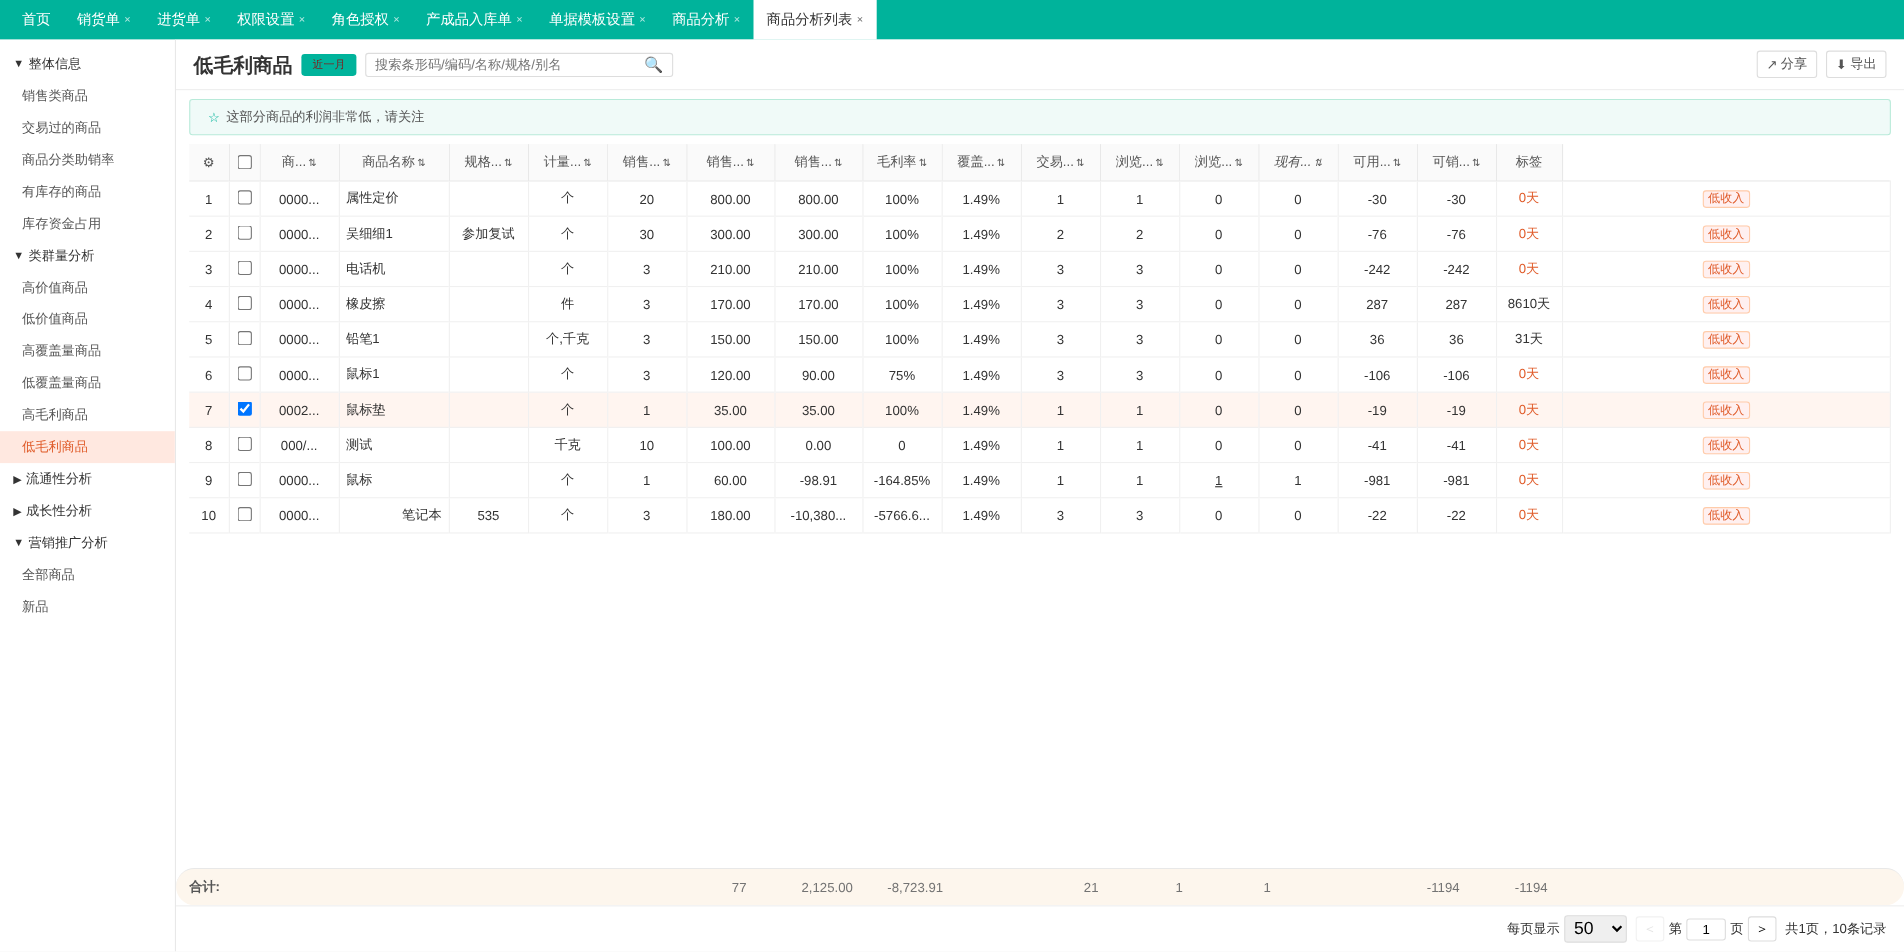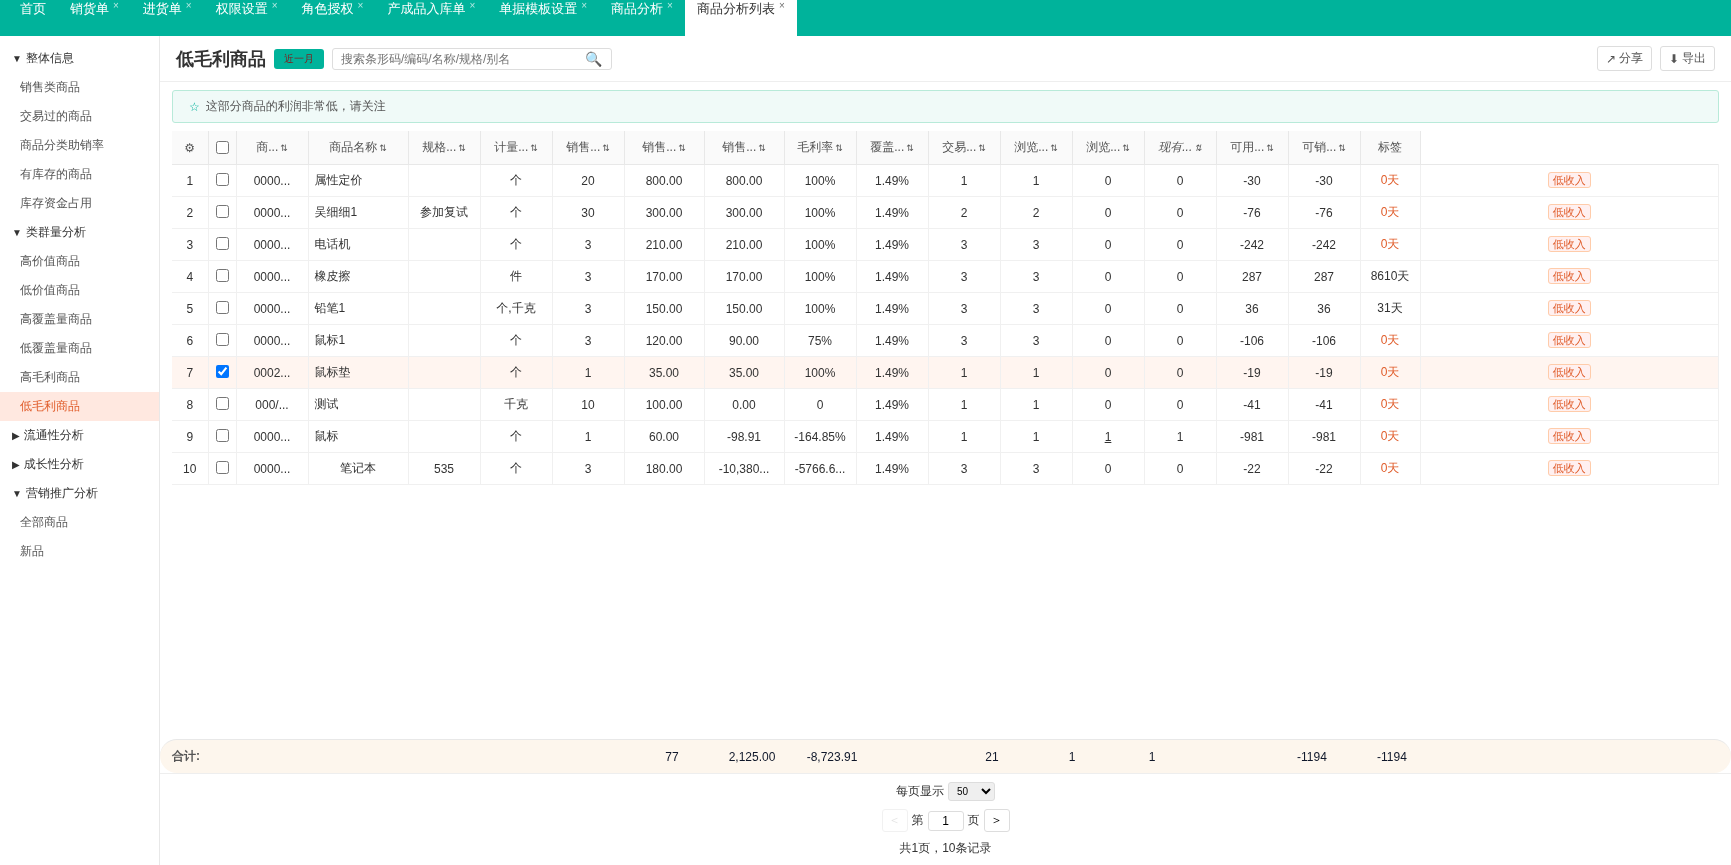--- a/index.html
+++ b/index.html
@@ -11,20 +11,21 @@
       display: flex;
       align-items: center;
       height: 36px;
       padding: 0 8px;
     }
     .top-nav .nav-item {
       color: #fff;
       padding: 0 12px;
       height: 36px;
       display: flex;
+      align-items: center;
       cursor: pointer;
       font-size: 13px;
       white-space: nowrap;
     }
     .top-nav .nav-item.active { background: #fff; color: #333; }
     .top-nav .nav-item .close-x { margin-left: 4px; font-size: 10px; opacity: 0.7; }
 
     
     .main-layout { display: flex; height: calc(100vh - 36px); }
 
@@ -195,45 +196,44 @@
       padding: 8px 12px;
       font-size: 12px;
       gap: 0;
       border-radius: 17px;
     }
     .footer-label { font-weight: bold; color: #555; min-width: 80px; }
     .footer-cell {
       text-align: center;
       padding: 0 6px;
       min-width: 80px;
-      color: #0f172a;
+      color: #737373;
     }
 
     
     .pagination-bar {
       display: flex;
       align-items: center;
       justify-content: flex-end;
       padding: 8px 16px;
       border-top: 1px solid #eee;
       background: #fff;
       gap: 8px;
       font-size: 12px;
-      flex-direction: column;
     }
     .pagination-bar .per-page {
       display: flex;
       align-items: center;
       gap: 4px;
     }
     .per-page select {
       border: 1px solid #ddd;
       border-radius: 3px;
       padding: 2px 4px;
-      font-size: 10px;
+      font-size: 16px;
     }
     .page-nav {
       display: flex;
       align-items: center;
       gap: 4px;
     }
     .page-nav button {
       border: 1px solid #ddd;
       background: #fff;
       padding: 2px 6px;
@@ -662,21 +662,21 @@
       <td>1</td>
       <td>-981</td>
       <td>-981</td>
       <td class="text-red">0天</td>
       <td><span class="tag-low-income">低收入</span></td>
     </tr>
             <tr>
       <td>10</td>
       <td><input type="checkbox" style=""></td>
       <td>0000...</td>
-      <td style="text-align:center;">笔记本</td>
+      <td style="text-align:right;">笔记本</td>
       <td>535</td>
       <td>个</td>
       <td>3</td>
       <td>180.00</td>
       <td>-10,380...</td>
       <td>-5766.6...</td>
       <td>1.49%</td>
       <td>3</td>
       <td>3</td>
       <td style="">0</td>

